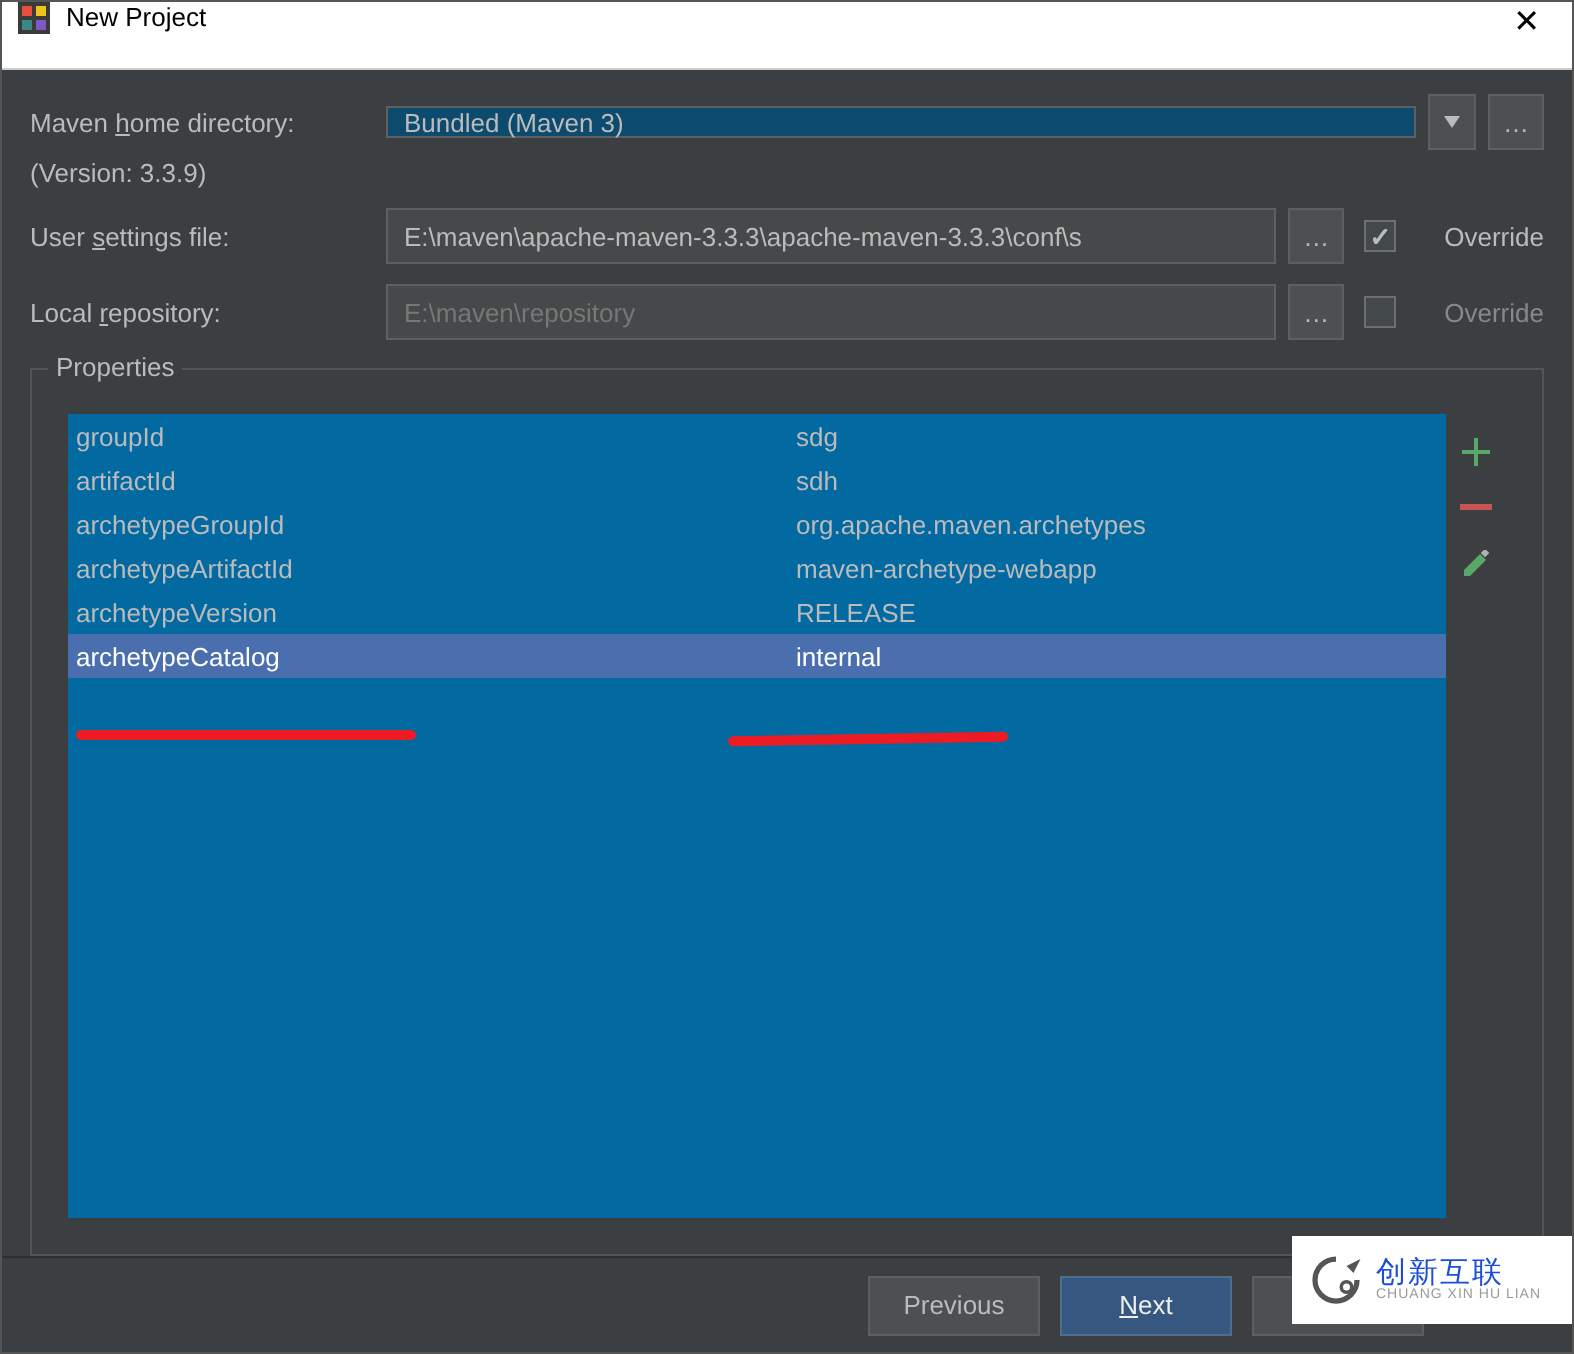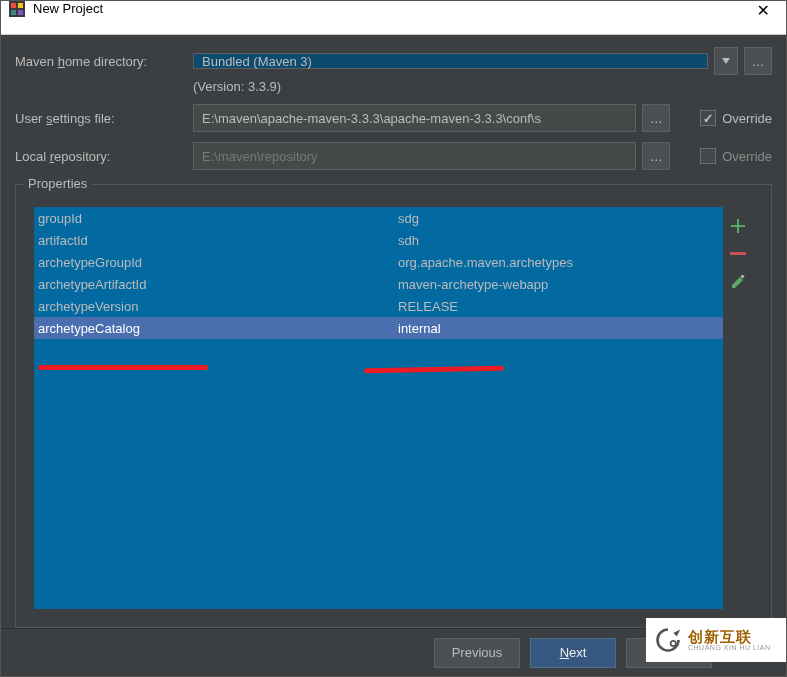--- a/index.html
+++ b/index.html
@@ -13,22 +13,22 @@
   .row { display: flex; align-items: center; margin-bottom: 10px; min-height: 26px; }
   .label-col { width: 178px; color: #bbb; }
   .underline { text-decoration: underline; }
   .input-col { flex: 1; display: flex; align-items: center; gap: 6px; }
   .combo { flex: 1; height: 16px; background: #0c4a6e; border: 1px solid #5e6060; display: flex; align-items: center; padding: 0 8px; color: #bbb; }
   .combo-arrow { width: 24px; height: 28px; background: #4c5052; border: 1px solid #5e6060; display: flex; align-items: center; justify-content: center; }
   .combo-arrow svg { fill: #bbb; }
   .sq-btn { width: 28px; height: 28px; background: #4c5052; border: 1px solid #5e6060; display: flex; align-items: center; justify-content: center; color: #bbb; cursor: pointer; }
   .textfield { flex: 1; height: 28px; background: #45494a; border: 1px solid #5e6060; color: #bbb; padding: 0 8px; font-size: 13px; outline: none; }
   .textfield.disabled { color: #777; }
-  .version-note { margin-left: 178px; color: #bbb; margin-top: -6px; margin-bottom: 10px; }
-  .checkbox-wrap { display: flex; align-items: center; gap: 6px; margin-left: 24px; }
+  .version-note { color: #bbb; margin-top: -6px; margin-bottom: 10px; }
+  .checkbox-wrap { display: flex; align-items: center; gap: 24px; margin-left: 4px; }
   .checkbox { width: 16px; height: 16px; border: 1px solid #6e6e6e; background: #43494a; display: flex; align-items: center; justify-content: center; }
   .checkbox.checked::after { content: "✓"; color: #bbb; font-size: 13px; line-height: 1; font-weight: bold; }
   .override-label { color: #bbb; }
   .override-label.dim { color: #888; }
   .props-group { border: 1px solid #555; margin-top: 4px; flex: 1; display: flex; flex-direction: column; position: relative; padding: 12px; min-height: 0; }
   .props-legend { position: absolute; top: -9px; left: 8px; background: #3c3f41; padding: 0 4px; color: #bbb; font-size: 13px; }
   .props-body { display: flex; flex: 1; padding: 10px 6px 6px 6px; min-height: 0; }
   .props-table { flex: 1; background: #0369a1; overflow: auto; position: relative; }
   .props-row { display: flex; height: 22px; align-items: center; color: #bbb; }
   .props-row .key { width: 360px; padding-left: 4px; }
@@ -36,21 +36,21 @@
   .props-row.selected { background: #4b6eaf; color: #fff; }
   .props-side { width: 30px; display: flex; flex-direction: column; align-items: center; gap: 10px; padding-top: 10px; }
   .side-icon { width: 18px; height: 18px; cursor: pointer; display: flex; align-items: center; justify-content: center; }
   .annot { position: absolute; height: 5px; background: #ed1c24; border-radius: 3px; }
   .buttons { height: 48px; display: flex; align-items: center; justify-content: flex-end; gap: 10px; padding: 0 14px; border-top: 1px solid #2d2f30; background: #3c3f41; }
   .btn { min-width: 86px; height: 30px; background: #4c5052; border: 1px solid #5e6060; color: #bbb; font-size: 13px; display: flex; align-items: center; justify-content: center; cursor: pointer; padding: 0 14px; }
   .btn.primary { background: #365880; border: 1px solid #4c708c; color: #eee; }
   .watermark { position: absolute; right: 0; bottom: 14px; width: 140px; height: 44px; background: #fff; display: flex; align-items: center; padding: 4px 8px; gap: 6px; }
   .watermark .logo-svg { width: 28px; height: 28px; }
   .watermark .wm-text { display: flex; flex-direction: column; line-height: 1; }
-  .watermark .wm-main { font-size: 15px; font-weight: 700; color: #a16207; letter-spacing: 1px; }
+  .watermark .wm-main { font-size: 15px; font-weight: 400; color: #1d4ed8; letter-spacing: 1px; }
   .watermark .wm-sub { font-size: 7px; color: #999; letter-spacing: 0.5px; }
 </style>
 </head>
 <body>
 
 <div class="window">
   <div class="titlebar">
     <span class="app-icon">
       <svg viewBox="0 0 16 16" width="16" height="16">
           <rect width="16" height="16" fill="#3a3a3a"></rect>

